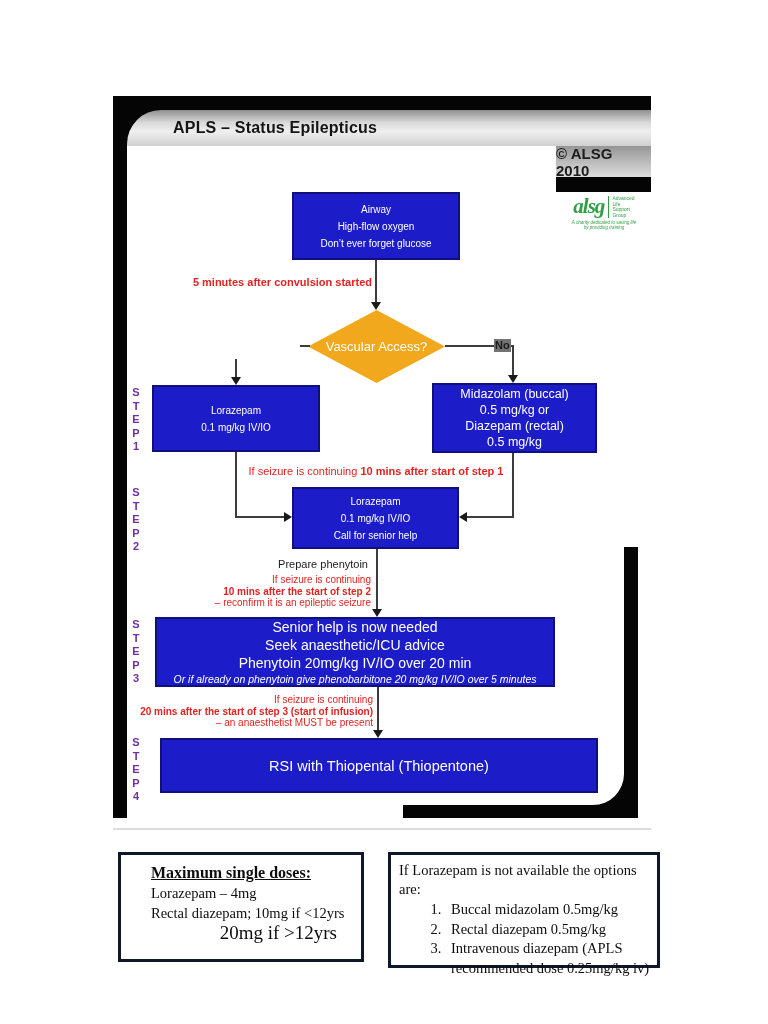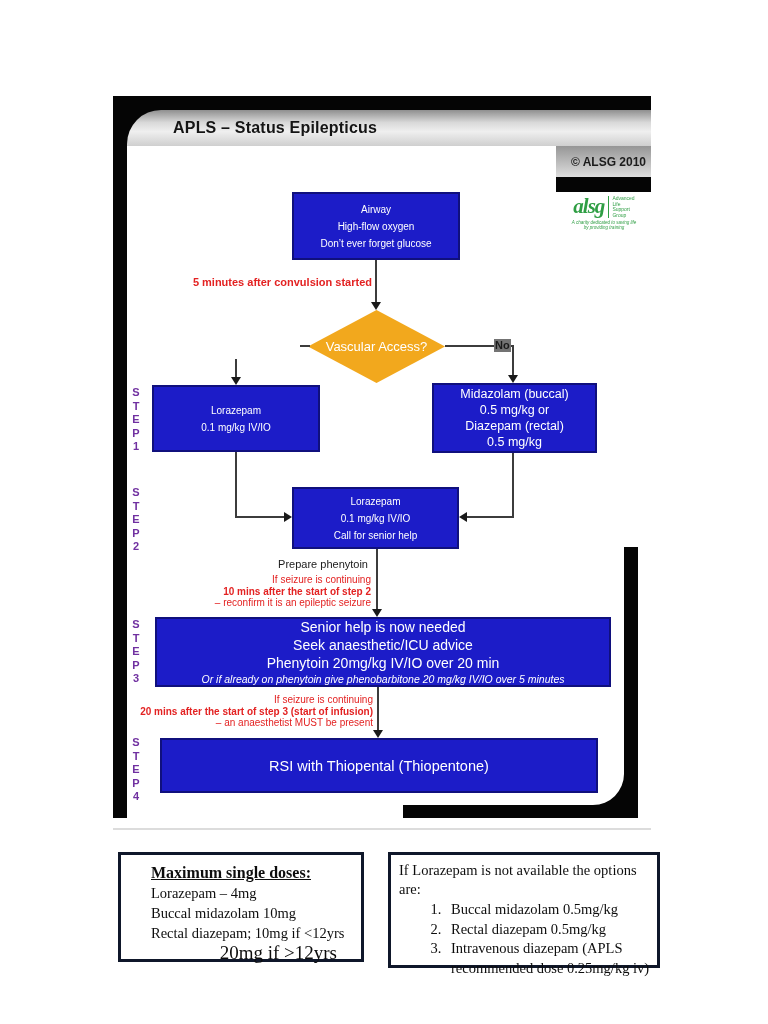--- a/index.html
+++ b/index.html
@@ -13,21 +13,21 @@
 
   
   #header-bar{left:127px;top:110px;width:524px;height:36px;
     background:linear-gradient(180deg,#8f8f8f 0%,#d9d9d9 35%,#efefef 60%,#cfcfcf 100%);
     border-top-left-radius:34px;display:flex;align-items:center;}
   #header-title{font-size:16px;font-weight:bold;color:#141414;padding-left:46px;letter-spacing:.2px;}
   #badge{left:556px;top:146px;width:95px;height:46px;background:#050505;}
   #badge-face{left:556px;top:146px;width:95px;height:31px;
     background:linear-gradient(180deg,#969696,#dedede);
     display:flex;align-items:center;justify-content:flex-end;padding-right:5px;box-sizing:border-box;}
-  #badge-text{font-size:12px;font-weight:bold;color:#1c1c1c;}
+  #badge-text{font-size:15px;font-weight:bold;color:#1c1c1c;}
 
   
   #logo{left:556px;top:196px;width:96px;text-align:center;color:#2f9e44;}
   .logo-row{display:flex;align-items:flex-start;justify-content:center;gap:4px;}
   .logo-script{font-family:"Liberation Serif",serif;font-style:italic;font-weight:bold;
     font-size:21px;line-height:20px;letter-spacing:-1px;}
   .logo-org{font-size:5px;line-height:5.5px;text-align:left;white-space:pre-line;
     border-left:1px solid #2f9e44;padding-left:3px;}
   .logo-tagline{font-size:4.5px;line-height:5px;font-style:italic;white-space:pre-line;margin-top:2px;}
 
@@ -156,20 +156,23 @@
     <div class="box-text pre">Lorazepam
 0.1 mg/kg IV/IO</div>
   </div>
   <div class="abs bluebox" style="left:432px;top:383px;width:165px;height:70px;">
     <div class="box-text-sm pre">Midazolam (buccal)
 0.5 mg/kg or
 Diazepam (rectal)
 0.5 mg/kg</div>
   </div>
 
+  <div class="abs lbl red center" style="left:231px;top:465px;width:290px;">
+    <span>If seizure is continuing </span><span class="bold">10 mins after start of step 1</span>
+  </div>
 
   <div class="abs vline" style="left:235px;top:452px;height:66px;"></div>
   <div class="abs hline" style="left:236px;top:516px;width:49px;"></div>
   <div class="abs arr-right" style="left:284px;top:512px;"></div>
   <div class="abs vline" style="left:512px;top:453px;height:65px;"></div>
   <div class="abs hline" style="left:466px;top:516px;width:48px;"></div>
   <div class="abs arr-left" style="left:459px;top:512px;"></div>
 
   <div class="abs bluebox" style="left:292px;top:487px;width:167px;height:62px;">
     <div class="box-text pre">Lorazepam
@@ -179,21 +182,21 @@
 
   <div class="abs vline" style="left:376px;top:549px;height:63px;"></div>
   <div class="abs arr-down" style="left:372px;top:609px;"></div>
   <div class="abs lbl right" style="left:238px;top:558px;width:130px;">Prepare phenytoin</div>
   <div class="abs redsmall right" style="left:140px;top:574px;width:231px;">
     <div>If seizure is continuing</div>
     <div class="bold">10 mins after the start of step 2</div>
     <div>– reconfirm it is an epileptic seizure</div>
   </div>
 
-  <div class="abs bluebox" style="left:155px;top:617px;width:456px;height:70px;">
+  <div class="abs bluebox" style="left:155px;top:617px;width:400px;height:70px;">
     <div class="step3-main pre">Senior help is now needed
 Seek anaesthetic/ICU advice
 Phenytoin 20mg/kg IV/IO over 20 min</div>
     <div class="step3-note">Or if already on phenytoin give phenobarbitone 20 mg/kg IV/IO over 5 minutes</div>
   </div>
 
   <div class="abs vline" style="left:377px;top:687px;height:46px;"></div>
   <div class="abs arr-down" style="left:373px;top:730px;"></div>
   <div class="abs redsmall right" style="left:110px;top:694px;width:263px;">
     <div>If seizure is continuing</div>
@@ -203,21 +206,20 @@
 
   <div class="abs bluebox" style="left:160px;top:738px;width:438px;height:55px;">
     <div class="step4-text">RSI with Thiopental (Thiopentone)</div>
   </div>
 
   <div id="slide-edge" class="abs"></div>
 
   <div id="maxdose-box" class="abs notebox">
     <div class="title">Maximum single doses:</div>
     <div class="line">Lorazepam – 4mg</div>
-    <div class="line">Buccal midazolam 10mg</div>
     <div class="line">Rectal diazepam; 10mg if &lt;12yrs</div>
     <div class="line-last">20mg if &gt;12yrs</div>
   </div>
 
   <div id="alt-box" class="abs notebox">
     <div class="intro">If Lorazepam is not available the options
 are:</div>
     <ol>
       <li>Buccal midazolam 0.5mg/kg</li>
       <li>Rectal diazepam 0.5mg/kg</li>

